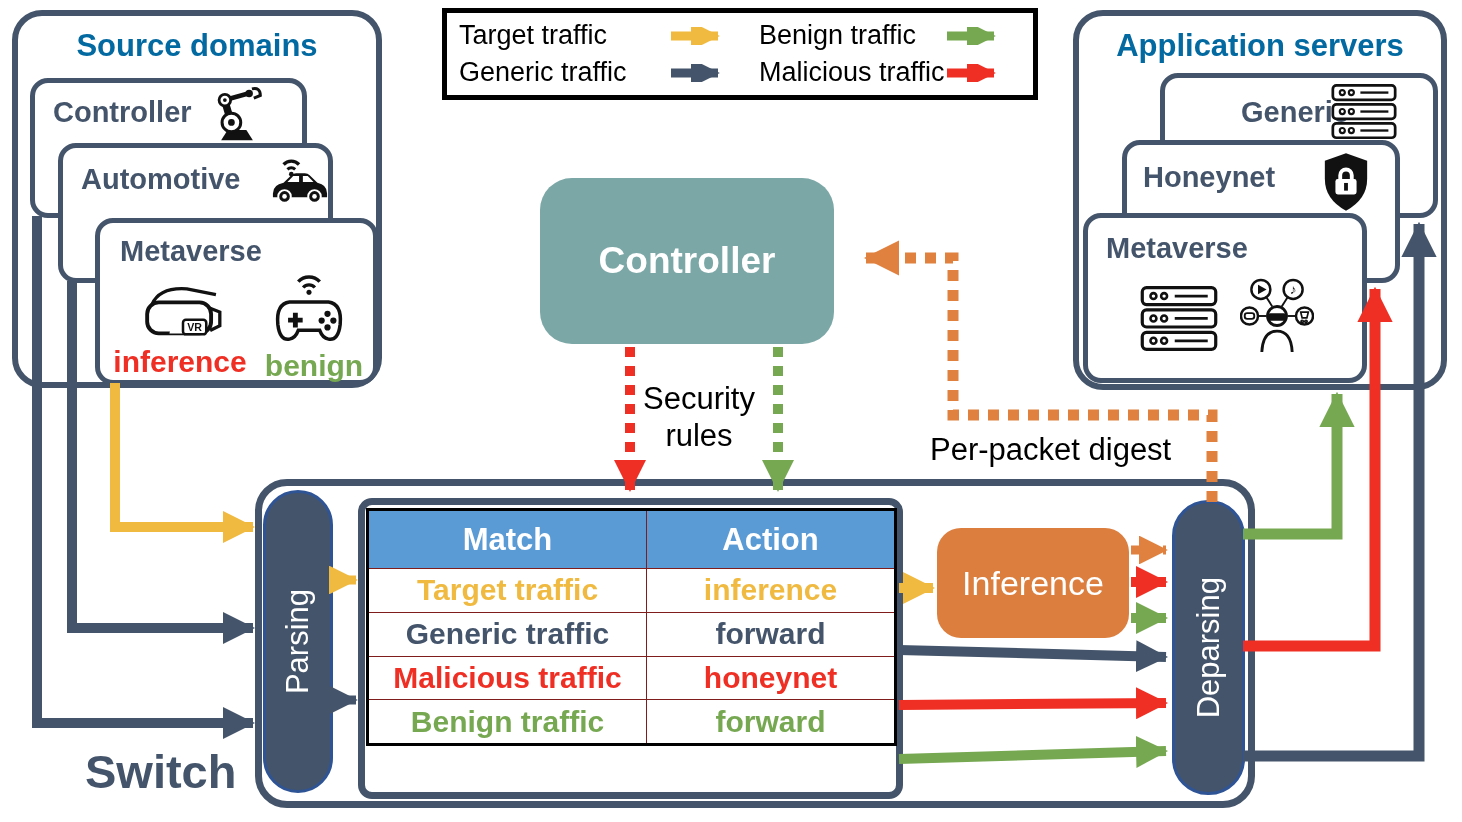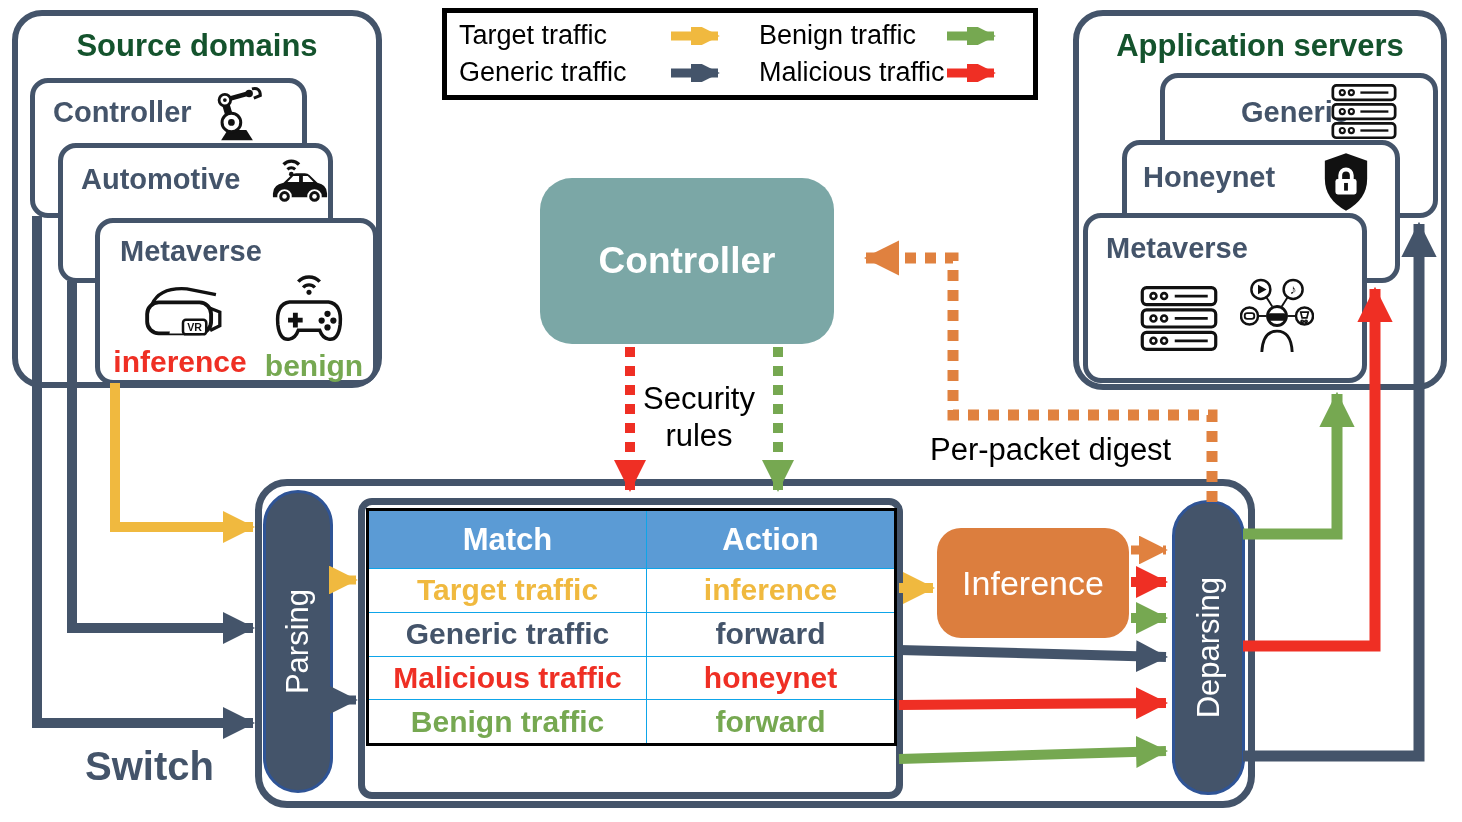--- a/index.html
+++ b/index.html
@@ -6,21 +6,21 @@
   html,body { background:#fff; }
   .stage {
     position: relative; width: 1462px; height: 822px; background: #fff;
     font-family: "Liberation Sans", sans-serif; overflow: hidden;
   }
 
   
   .outer-box { position:absolute; background:#fff; border:6px solid #44546A; border-radius:30px; }
   #srcBox { left:12px; top:10px; width:370px; height:378px; }
   #appBox { left:1073px; top:10px; width:374px; height:380px; }
-  .box-title { text-align:center; font-size:31px; font-weight:bold; color:#14532d; margin-top:12px; }
+  .box-title { text-align:center; font-size:31px; font-weight:bold; color:#0369a1; margin-top:12px; }
 
   
   .card { position:absolute; background:#fff; border:5px solid #44546A; border-radius:18px; }
   #cardInd  { left:30px;  top:78px;  width:277px; height:140px; z-index:2; }
   #cardAuto { left:58px;  top:143px; width:275px; height:140px; z-index:3; }
   #cardMeta { left:95px;  top:218px; width:283px; height:167px; z-index:4; }
   #cardGen   { left:1160px; top:73px;  width:278px; height:145px; z-index:2; }
   #cardHon   { left:1122px; top:140px; width:278px; height:143px; z-index:3; }
   #cardMeta2 { left:1083px; top:213px; width:284px; height:170px; z-index:4; }
   .card-label { position:absolute; font-size:29px; font-weight:bold; color:#44546A; white-space:nowrap; }
@@ -49,37 +49,37 @@
                 background:#7BA7A6; border-radius:32px; display:flex; align-items:center;
                 justify-content:center; color:#fff; font-size:37px; font-weight:bold; }
   #inference { position:absolute; left:937px; top:528px; width:192px; height:110px;
                background:#DC7E3E; border-radius:24px; display:flex; align-items:center;
                justify-content:center; color:#fff; font-size:34px; z-index:5; }
 
   
   #secRules { position:absolute; left:618px; top:381px; width:162px; text-align:center;
               font-size:31px; color:#000; line-height:1.18; }
   #digestLabel { position:absolute; left:930px; top:432px; font-size:31px; color:#000; white-space:nowrap; }
-  #switchLabel { position:absolute; left:85px; top:744px; font-size:40px; font-weight:bold; color:#44546A; }
+  #switchLabel { position:absolute; left:85px; top:744px; font-size:47px; font-weight:bold; color:#44546A; }
 
   
   #switchBox { position:absolute; left:255px; top:479px; width:1000px; height:329px;
                border:7px solid #44546A; border-radius:32px; background:#fff; }
   .pill { position:absolute; background:#44546A; border:3px solid #2F5496; border-radius:36px;
           display:flex; align-items:center; justify-content:center; color:#fff; font-size:31px; z-index:4; }
   #parsing   { left:263px;  top:490px; width:70px; height:303px; }
   #deparsing { left:1172px; top:500px; width:73px; height:295px; }
   .vlabel { writing-mode: vertical-rl; transform: rotate(180deg); }
 
   
   #tableFrame { position:absolute; left:358px; top:498px; width:545px; height:301px;
                 border:7px solid #44546A; border-radius:14px; background:#fff; z-index:3; }
   #mtable { position:absolute; left:366px; top:508px; width:531px; height:238px;
             display:grid; grid-template-columns:277px 1fr; grid-template-rows:57px 1fr 1fr 1fr 1fr;
-            background:#0ea5e9; border:3px solid #000; gap:1px; z-index:4; }
+            background:#7f1d1d; border:3px solid #000; gap:1px; z-index:4; }
   #mtable > div { background:#fff; display:flex; align-items:center; justify-content:center;
                   font-weight:bold; font-size:30px; white-space:nowrap; }
   #mtable .th { background:#5B9BD5; color:#fff; font-size:31px; }
   .rY { color:#F0B93F; } .rS { color:#44546A; } .rR { color:#EF2F24; } .rG { color:#76A851; }
 
   #overlay { position:absolute; left:0; top:0; z-index:20; pointer-events:none; }
   .ic-stroke { stroke:#111; fill:none; }
 </style>
 </head>
 <body>

